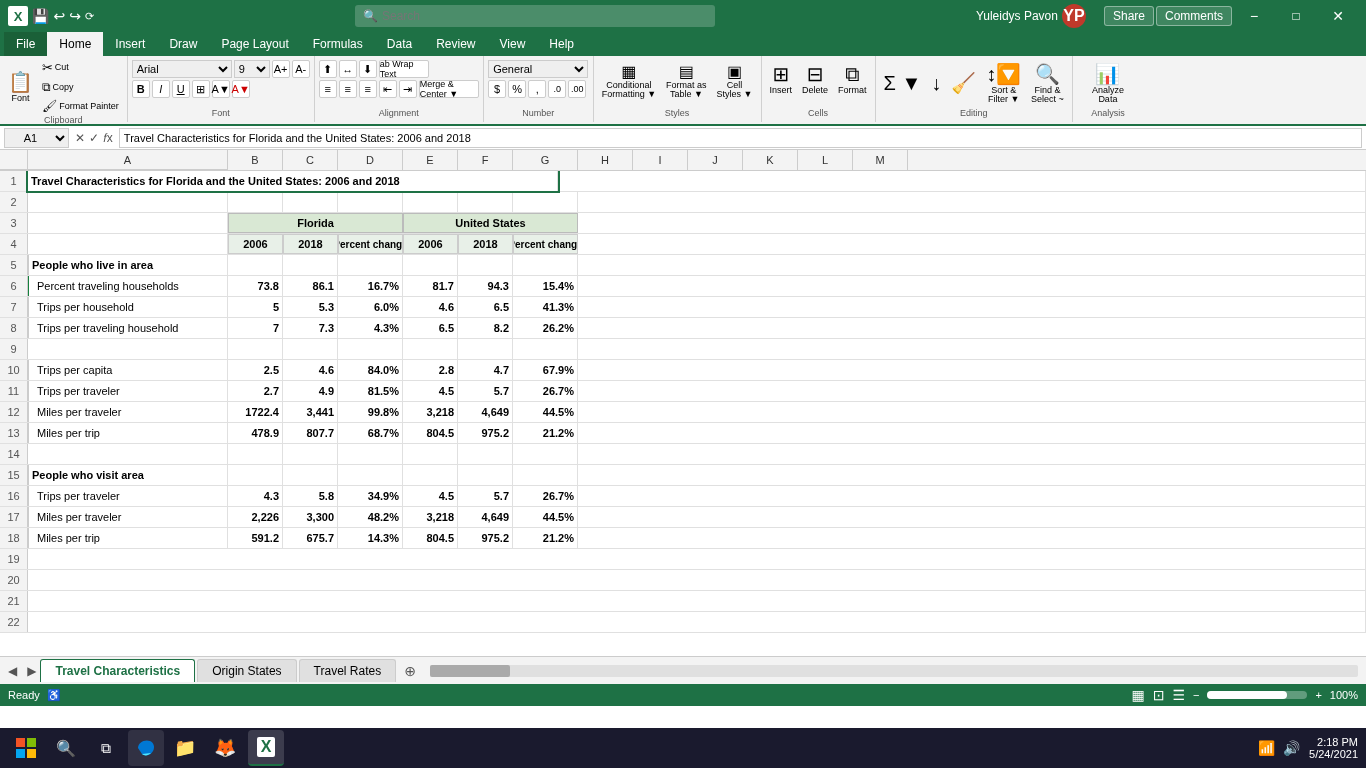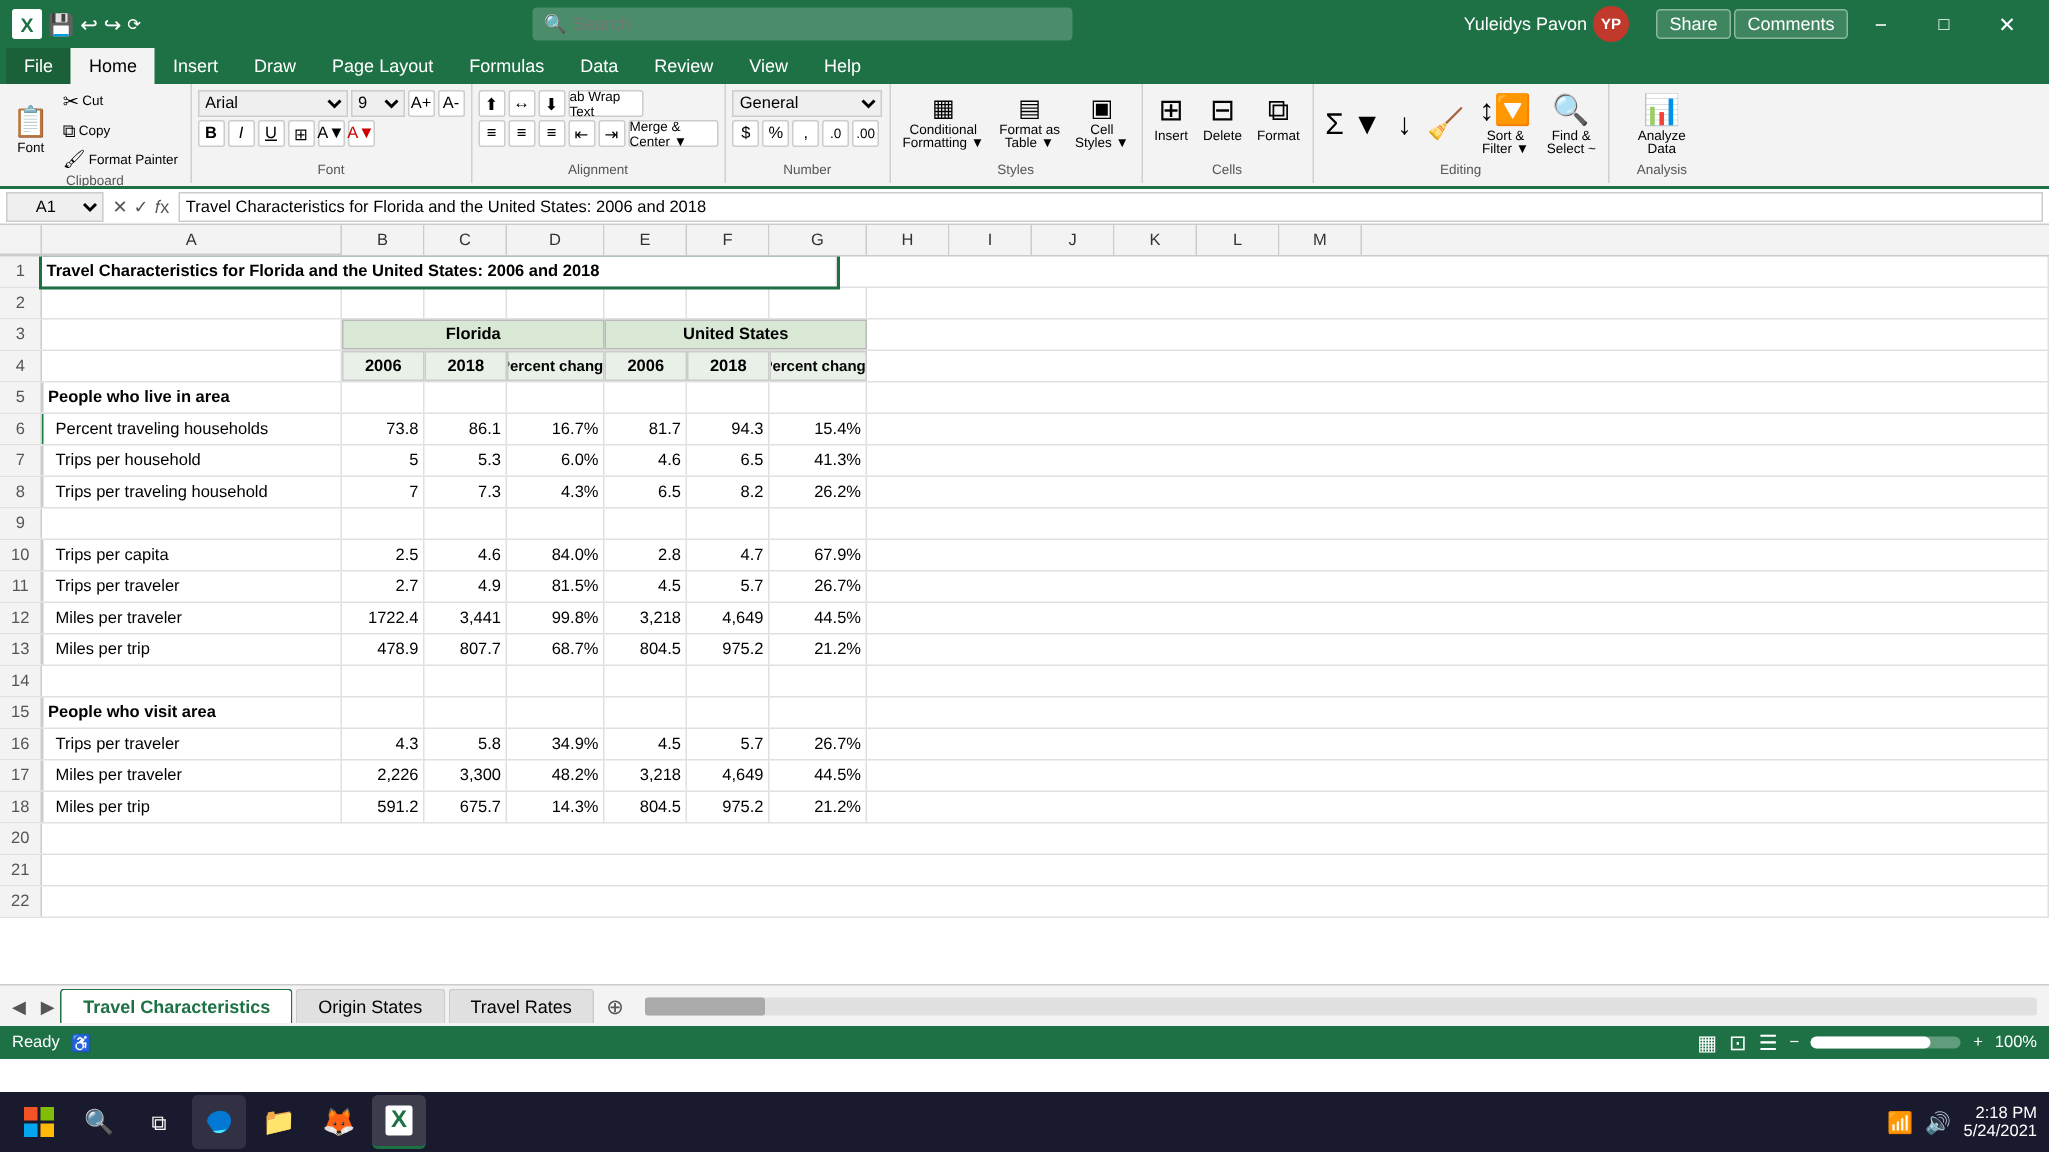--- a/index.html
+++ b/index.html
@@ -57,21 +57,21 @@
       font-size: 11px;
       overflow: hidden;
       white-space: nowrap;
       display: flex;
       align-items: center;
       height: 20px;
       position: relative;
     }
     .cell.selected-cell { outline: 2px solid #1e7145; z-index: 2; }
     .cell.bold { font-weight: bold; }
-    .cell.right { justify-content: flex-end; }
+    .cell.right { justify-content: flex-end; font-weight: bold; }
     .cell.center { justify-content: center; }
 
     
     .taskbar {
       position: fixed;
       bottom: 0;
       width: 1366px;
       height: 40px;
       background: #1a1a2e;
       display: flex;
@@ -160,21 +160,21 @@
       <span style="color:white;font-size:12px;">🔍</span>
       <input type="text" style="background: transparent; border: none; outline: none; color: white; font-size: 12px; width: 300px;" placeholder="Search">
     </div>
     <div style="position:absolute;top:5px;left:50%;transform:translateX(-50%);pointer-events:none;">
     </div>
   </div>
 
   <div class="title-bar-right">
     <div style="display:flex;align-items:center;gap:4px;">
       <span style="font-size:12px;">Yuleidys Pavon</span>
-      <div style="width:24px;height:24px;background:#c0392b;border-radius:50%;display:flex;align-items:center;justify-content:center;font-size:10px;font-weight:bold;">
+      <div style="width:24px;height:24px;background:#c0392b;border-radius:50%;display:flex;align-items:center;justify-content:center;font-size:16px;font-weight:bold;">
         <span>YP</span>
       </div>
     </div>
     <div style="display:flex;align-items:center;gap:2px;margin-left:8px;">
       <button style="background:rgba(255,255,255,0.15);border:1px solid rgba(255,255,255,0.4);color:white;padding:2px 8px;border-radius:3px;cursor:pointer;font-size:12px;">
         <span>Share</span>
       </button>
       <button style="background:rgba(255,255,255,0.15);border:1px solid rgba(255,255,255,0.4);color:white;padding:2px 8px;border-radius:3px;cursor:pointer;font-size:12px;">
         <span>Comments</span>
       </button>
@@ -621,20 +621,24 @@
       <div class="cell col-B right">591.2</div>
       <div class="cell col-C right">675.7</div>
       <div class="cell col-D right">14.3%</div>
       <div class="cell col-E right">804.5</div>
       <div class="cell col-F right">975.2</div>
       <div class="cell col-G right">21.2%</div>
       <div class="cell" style="flex:1;"></div>
     </div>
 
     <div class="sheet-row">
+      <div class="row-num">19</div>
+      <div class="cell" style="flex:1;"></div>
+    </div>
+    <div class="sheet-row">
       <div class="row-num">20</div>
       <div class="cell" style="flex:1;"></div>
     </div>
     <div class="sheet-row">
       <div class="row-num">21</div>
       <div class="cell" style="flex:1;"></div>
     </div>
     <div class="sheet-row">
       <div class="row-num">22</div>
       <div class="cell" style="flex:1;"></div>

